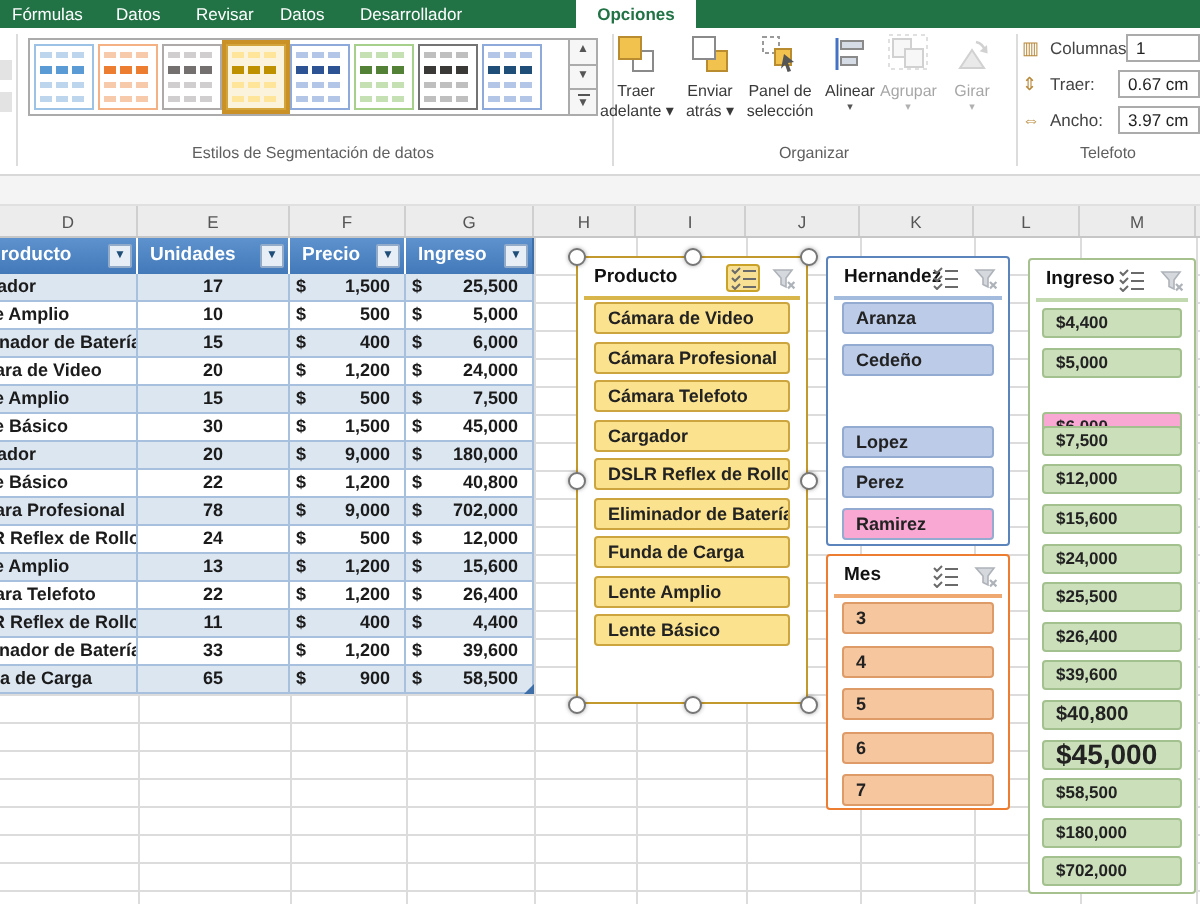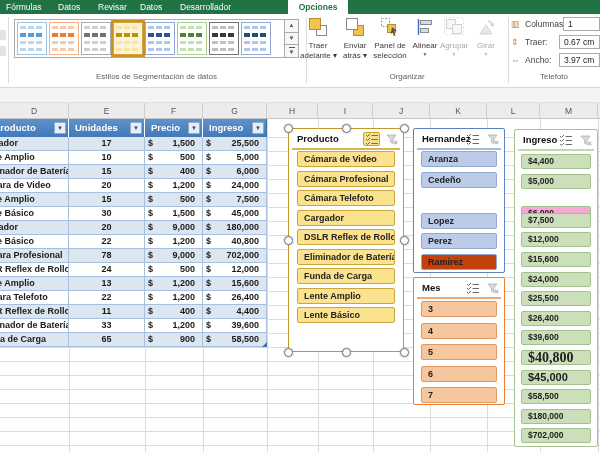--- a/index.html
+++ b/index.html
@@ -516,21 +516,21 @@
           <svg width="12" height="11">
             <path d="M1 1 H10 L7 5 V9.5 L4.5 8.2 V5 Z" fill="#CBD0D6" stroke="#9aa0a8" stroke-width="0.8"></path>
             <path d="M8 7 l3.2 3.2 M11.2 7 L8 10.2" stroke="#9aa0a8" stroke-width="1.1"></path>
           </svg>
         </div>
         <div class="hline" style="background: rgb(163, 188, 221);"></div>
         <div class="sbtn" style="left: 7px; width: 76px; top: 22px; height: 16px; background: rgb(188, 203, 232); border-color: rgb(147, 171, 209); font-size: 9px; line-height: 14px;">Aranza</div>
         <div class="sbtn" style="left: 7px; width: 76px; top: 43px; height: 16px; background: rgb(188, 203, 232); border-color: rgb(147, 171, 209); font-size: 9px; line-height: 14px;">Cedeño</div>
         <div class="sbtn" style="left: 7px; width: 76px; top: 84px; height: 16px; background: rgb(188, 203, 232); border-color: rgb(147, 171, 209); font-size: 9px; line-height: 14px;">Lopez</div>
         <div class="sbtn" style="left: 7px; width: 76px; top: 104px; height: 16px; background: rgb(188, 203, 232); border-color: rgb(147, 171, 209); font-size: 9px; line-height: 14px;">Perez</div>
-        <div class="sbtn" style="left: 7px; width: 76px; top: 125px; height: 16px; background: #c2410c; border-color: rgb(147, 171, 209); font-size: 9px; line-height: 14px;">Ramirez</div>
+        <div class="sbtn" style="left: 7px; width: 76px; top: 125px; height: 16px; background: #f9a8d4; border-color: rgb(147, 171, 209); font-size: 9px; line-height: 14px;">Ramirez</div>
       </div>
       <div class="slicer" style="left: 413px; top: 277px; width: 92px; height: 128px; border-color: rgb(237, 125, 49);">
         <div class="title">Mes</div>
         <div class="msbtn">
           <svg width="14" height="12">
             <path d="M1 2 l1.5 1.5 L5 1" stroke="#6a6a6a" fill="none"></path>
             <line x1="6.5" y1="2.5" x2="13" y2="2.5" stroke="#6a6a6a"></line>
             <path d="M1 6 l1.5 1.5 L5 5" stroke="#6a6a6a" fill="none"></path>
             <line x1="6.5" y1="6.5" x2="13" y2="6.5" stroke="#6a6a6a"></line>
             <path d="M1 10 l1.5 1.5 L5 9" stroke="#6a6a6a" fill="none"></path>
@@ -572,20 +572,20 @@
         <div class="sbtn" style="left: 6px; width: 70px; top: 24px; height: 15px; background: rgb(203, 223, 186); border-color: rgb(163, 193, 143); font-size: 8.5px; line-height: 13px;">$4,400</div>
         <div class="sbtn" style="left: 6px; width: 70px; top: 44px; height: 15px; background: rgb(203, 223, 186); border-color: rgb(163, 193, 143); font-size: 8.5px; line-height: 13px;">$5,000</div>
         <div class="sbtn" style="left: 6px; width: 70px; top: 76px; height: 15px; background: #f9a8d4; border-color: rgb(163, 193, 143); font-size: 8.5px; line-height: 13px;">$6,000</div>
         <div class="sbtn" style="left: 6px; width: 70px; top: 83px; height: 15px; background: rgb(203, 223, 186); border-color: rgb(163, 193, 143); font-size: 8.5px; line-height: 13px;">$7,500</div>
         <div class="sbtn" style="left: 6px; width: 70px; top: 102px; height: 15px; background: rgb(203, 223, 186); border-color: rgb(163, 193, 143); font-size: 8.5px; line-height: 13px;">$12,000</div>
         <div class="sbtn" style="left: 6px; width: 70px; top: 122px; height: 15px; background: rgb(203, 223, 186); border-color: rgb(163, 193, 143); font-size: 8.5px; line-height: 13px;">$15,600</div>
         <div class="sbtn" style="left: 6px; width: 70px; top: 142px; height: 15px; background: rgb(203, 223, 186); border-color: rgb(163, 193, 143); font-size: 8.5px; line-height: 13px;">$24,000</div>
         <div class="sbtn" style="left: 6px; width: 70px; top: 161px; height: 15px; background: rgb(203, 223, 186); border-color: rgb(163, 193, 143); font-size: 8.5px; line-height: 13px;">$25,500</div>
         <div class="sbtn" style="left: 6px; width: 70px; top: 181px; height: 15px; background: rgb(203, 223, 186); border-color: rgb(163, 193, 143); font-size: 8.5px; line-height: 13px;">$26,400</div>
         <div class="sbtn" style="left: 6px; width: 70px; top: 200px; height: 15px; background: rgb(203, 223, 186); border-color: rgb(163, 193, 143); font-size: 8.5px; line-height: 13px;">$39,600</div>
-        <div class="sbtn" style="left: 6px; width: 70px; top: 220px; height: 15px; background: rgb(203, 223, 186); border-color: rgb(163, 193, 143); font-size: 14px; line-height: 13px; font-family: Liberation Serif, serif;">$40,800</div>
-        <div class="sbtn" style="left: 6px; width: 70px; top: 240px; height: 15px; background: rgb(203, 223, 186); border-color: rgb(163, 193, 143); font-size: 11px; line-height: 13px;">$45,000</div>
+        <div class="sbtn" style="left: 6px; width: 70px; top: 220px; height: 15px; background: rgb(203, 223, 186); border-color: rgb(163, 193, 143); font-size: 10px; line-height: 13px;">$40,800</div>
+        <div class="sbtn" style="left: 6px; width: 70px; top: 240px; height: 15px; background: rgb(203, 223, 186); border-color: rgb(163, 193, 143); font-size: 14px; line-height: 13px;">$45,000</div>
         <div class="sbtn" style="left: 6px; width: 70px; top: 259px; height: 15px; background: rgb(203, 223, 186); border-color: rgb(163, 193, 143); font-size: 8.5px; line-height: 13px;">$58,500</div>
         <div class="sbtn" style="left: 6px; width: 70px; top: 279px; height: 15px; background: rgb(203, 223, 186); border-color: rgb(163, 193, 143); font-size: 8.5px; line-height: 13px;">$180,000</div>
         <div class="sbtn" style="left: 6px; width: 70px; top: 298px; height: 15px; background: rgb(203, 223, 186); border-color: rgb(163, 193, 143); font-size: 8.5px; line-height: 13px;">$702,000</div>
       </div>
     </div>
 </div>
 
 </body></html>

